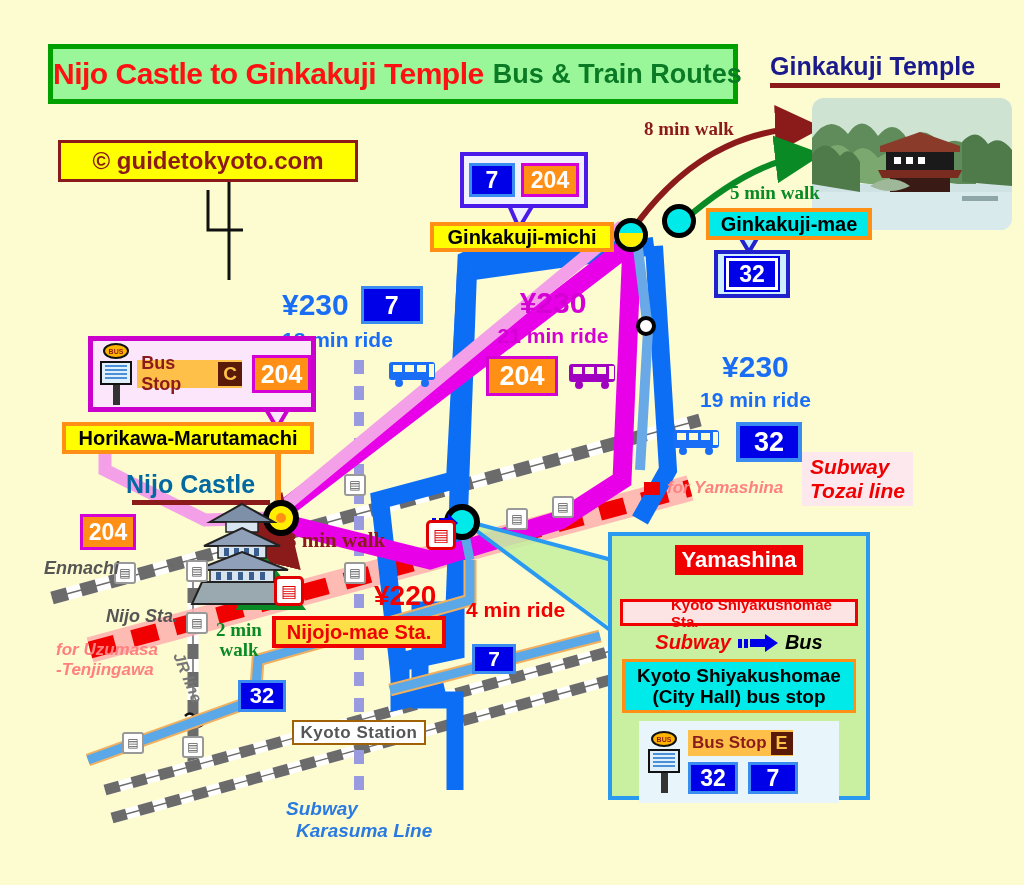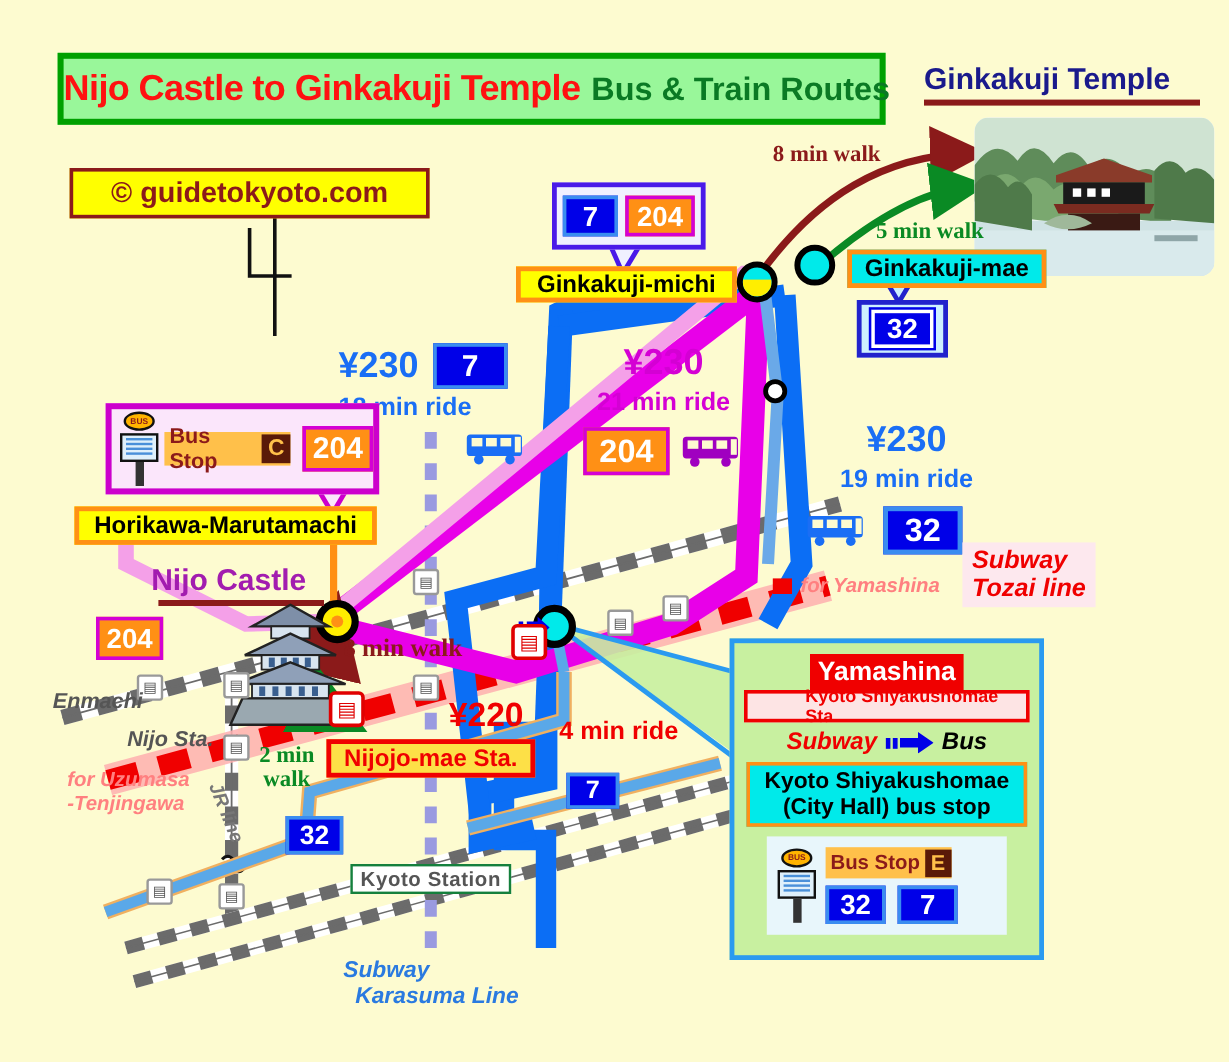--- a/index.html
+++ b/index.html
@@ -56,21 +56,21 @@
   #transfer-panel{
     left:608px;top:532px;width:262px;height:268px;
     background:#c8f0a0;border:4px solid #2a9af0;box-sizing:border-box;
   }
   #transfer-title{
     margin:9px auto 0;width:128px;height:30px;background:#f00000;
     display:flex;align-items:center;justify-content:center;
     color:#ffffff;font-size:22px;font-weight:bold;
   }
   #transfer-sta{
-    margin:0 auto 0;width:238px;height:27px;background:#fde4e4;
+    margin:24px auto 0;width:238px;height:27px;background:#fde4e4;
     border:3px solid #f00000;box-sizing:border-box;
     display:flex;align-items:center;justify-content:center;
     color:#f00000;font-size:15px;font-weight:bold;padding-left:48px;
   }
   #transfer-mode{margin-top:5px;display:flex;align-items:center;justify-content:center;gap:7px;}
   #transfer-mode .sw{color:#f00000;font-size:20px;font-weight:bold;font-style:italic;}
   #transfer-mode .bs{color:#000000;font-size:20px;font-weight:bold;font-style:italic;}
   #transfer-stopname{
     margin:5px auto 0;width:234px;background:#00eaea;
     border:3px solid #ff9015;box-sizing:border-box;
@@ -374,21 +374,21 @@
       <span style="background:#5a1a08;color:#ffc04a;font-size:19px;font-weight:bold;padding:1px 5px;">C</span>
     </div>
     <span class="routebadge b-orange" style="width:62px;height:38px;font-size:25px;margin-left:4px;">204</span>
   </div>
 </div>
 <div class="abs stoplabel" style="left:62px;top:422px;width:252px;height:32px;background:#ffff00;border:4px solid #ff9015;color:#000;font-size:20px;">Horikawa-Marutamachi</div>
 
 <div class="abs routebadge b-orange" style="left:80px;top:514px;width:56px;height:36px;font-size:23px;">204</div>
 
 <div class="abs" style="left:126px;top:470px;">
-  <div style="color:#a21caf;font-size:25px;font-weight:bold;">Nijo Castle</div>
+  <div style="color:#0369a1;font-size:25px;font-weight:bold;">Nijo Castle</div>
   <div style="height:5px;background:#8b1a1a;margin-top:1px;width:138px;margin-left:6px;"></div>
 </div>
 <div class="abs" style="left:186px;top:500px;">
   <svg width="112" height="110" viewBox="0 0 112 110">
     <path d="M56,4 L88,22 L24,22 Z" fill="#7e8fa8" stroke="#222" stroke-width="2"></path>
     <rect x="40" y="22" width="32" height="10" fill="#d8e4ef" stroke="#222" stroke-width="1.5"></rect>
     <path d="M56,28 L94,46 L18,46 Z" fill="#8fa0b8" stroke="#222" stroke-width="2"></path>
     <rect x="32" y="46" width="48" height="12" fill="#d8e4ef" stroke="#222" stroke-width="1.5"></rect>
     <rect x="38" y="48" width="5" height="8" fill="#3a5f8f"></rect>
     <rect x="48" y="48" width="5" height="8" fill="#3a5f8f"></rect>
@@ -410,36 +410,36 @@
 <div class="abs trainicon" style="left:114px;top:562px;">▤</div>
 <div class="abs trainicon" style="left:122px;top:732px;">▤</div>
 <div class="abs trainicon" style="left:182px;top:736px;">▤</div>
 <div class="abs trainicon" style="left:344px;top:474px;">▤</div>
 <div class="abs trainicon" style="left:344px;top:562px;">▤</div>
 <div class="abs trainicon" style="left:506px;top:508px;">▤</div>
 <div class="abs trainicon" style="left:552px;top:496px;">▤</div>
 <div class="abs trainicon red" style="left:274px;top:576px;">▤</div>
 <div class="abs trainicon red" style="left:426px;top:520px;">▤</div>
 
-<div class="abs" style="left:44px;top:558px;color:#555;font-size:18px;font-weight:bold;font-style:italic;margin-top:16px;">Enmachi</div>
+<div class="abs" style="left:44px;top:558px;color:#555;font-size:18px;font-weight:bold;font-style:italic;">Enmachi</div>
 <div class="abs" style="left:106px;top:606px;color:#555;font-size:18px;font-weight:bold;font-style:italic;">Nijo Sta.</div>
 <div class="abs" style="left:186px;top:650px;color:#777;font-size:16px;font-weight:bold;font-style:italic;transform:rotate(68deg);transform-origin:left top;">JR line</div>
 <div class="abs" style="left:56px;top:640px;color:#ff8080;font-size:17px;font-weight:bold;font-style:italic;line-height:20px;">
   <div>for Uzumasa</div>
   <div>-Tenjingawa</div>
 </div>
 
 <div class="abs stoplabel" style="left:272px;top:616px;width:174px;height:32px;background:#fde047;border:4px solid #f00000;color:#f00000;font-size:20px;">Nijojo-mae Sta.</div>
 <div class="abs" style="left:374px;top:580px;color:#f00000;font-size:28px;font-weight:bold;">¥220</div>
 <div class="abs" style="left:466px;top:598px;color:#f00000;font-size:21px;font-weight:bold;">4 min ride</div>
 <div class="abs routebadge" style="left:472px;top:644px;width:44px;height:30px;font-size:21px;background:#0000e8;border:3px solid #3a8cf0;">7</div>
 
 <div class="abs routebadge" style="left:238px;top:680px;width:48px;height:32px;font-size:22px;background:#0000e8;border:3px solid #3a8cf0;">32</div>
 
-<div class="abs stoplabel" style="left:292px;top:720px;width:134px;height:25px;background:#fff;border:2px solid #15803d;color:#555;font-size:17px;letter-spacing:0.5px;">Kyoto Station</div>
+<div class="abs stoplabel" style="left:292px;top:720px;width:134px;height:25px;background:#fff;border:2px solid #a16207;color:#555;font-size:17px;letter-spacing:0.5px;">Kyoto Station</div>
 
 <div class="abs" style="left:286px;top:798px;color:#2a7ae0;font-size:19px;font-weight:bold;font-style:italic;line-height:22px;">
   <div>Subway</div>
   <div style="margin-left:10px;">Karasuma Line</div>
 </div>
 
 <div class="abs" style="left:644px;top:478px;display:flex;align-items:center;gap:7px;">
   <span style="width:16px;height:13px;background:#f00000;display:inline-block;"></span>
   <span style="color:#ff8080;font-size:17px;font-weight:bold;font-style:italic;">for Yamashina</span>
 </div>

